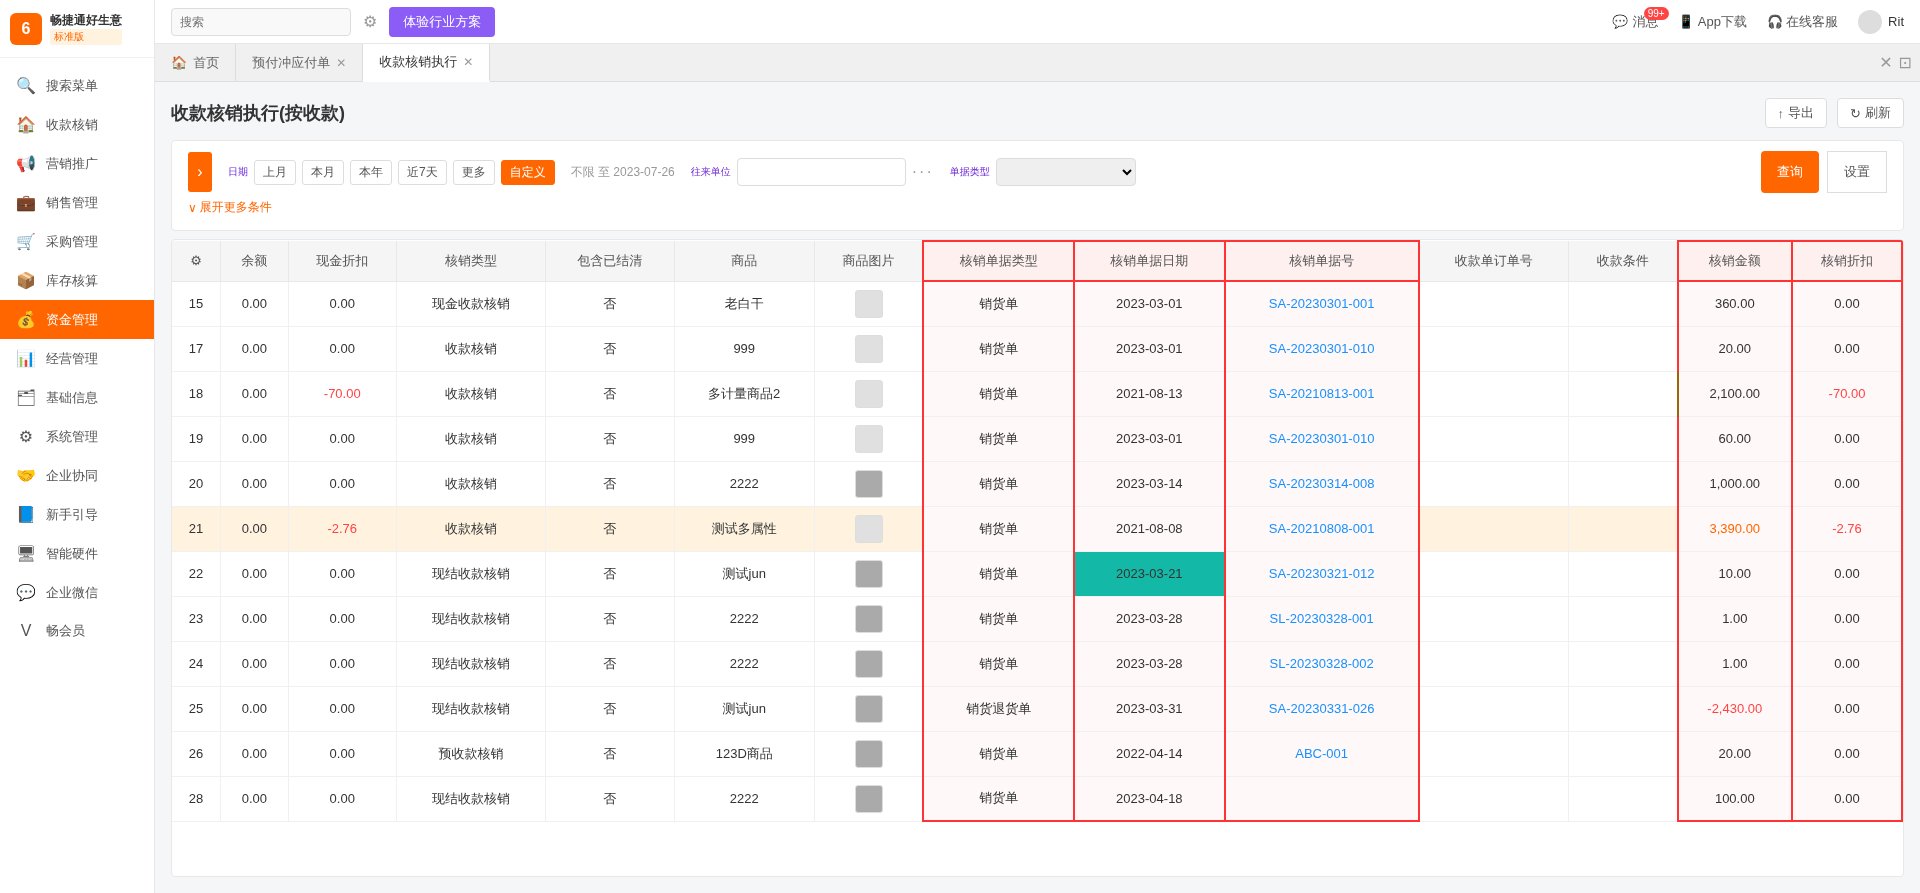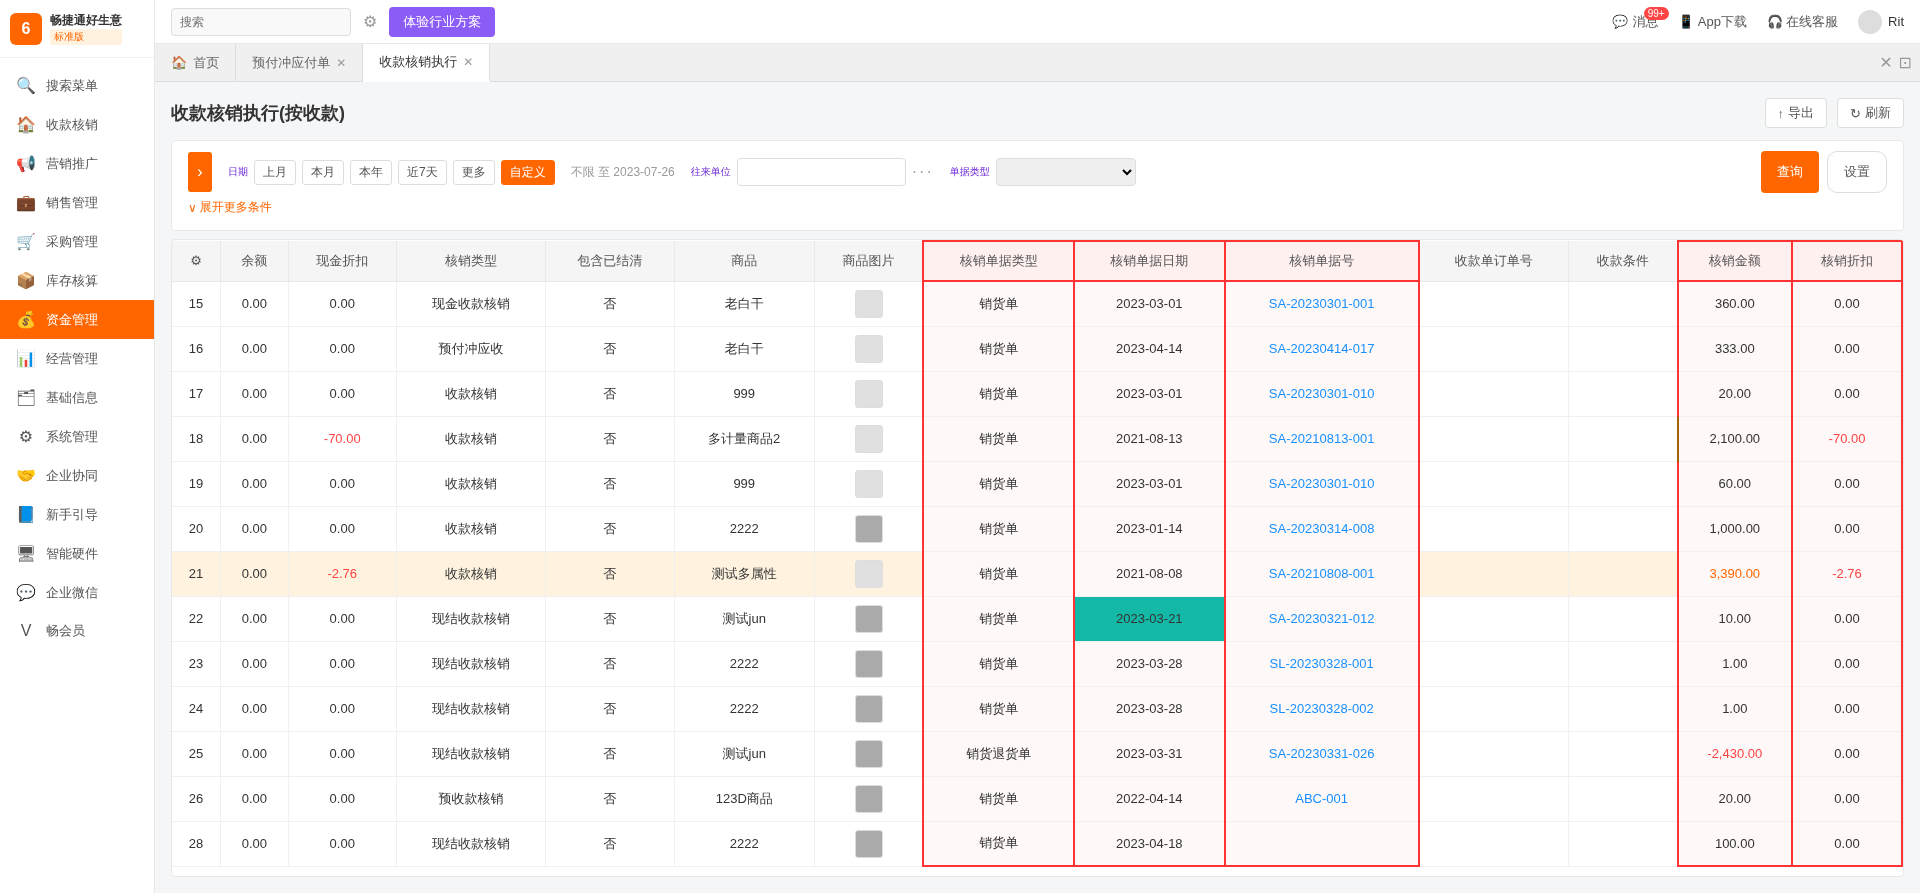--- a/index.html
+++ b/index.html
@@ -56,21 +56,21 @@
     .filter-item { display: flex; align-items: center; gap: 6px; }
     .filter-label { color: #6d28d9; font-size: 10px; white-space: nowrap; }
     .filter-date-group { display: flex; gap: 6px; align-items: center; }
     .date-btn { padding: 3px 8px; border: 1px solid #ddd; border-radius: 3px; cursor: pointer; font-size: 12px; color: #555; background: #fff; }
     .date-btn.active { background: #ff6600; color: white; border-color: #ff6600; }
     .filter-select { height: 28px; border: 1px solid #ddd; border-radius: 4px; padding: 0 8px; font-size: 12px; min-width: 140px; }
     .filter-search { display: flex; align-items: center; flex: 1; max-width: 200px; border: 1px solid #ddd; border-radius: 4px; padding: 0 6px; height: 28px; gap: 4px; }
     .filter-search input { border: none; outline: none; font-size: 12px; flex: 1; }
     .filter-dots { color: #999; font-size: 16px; letter-spacing: 2px; cursor: pointer; }
     .btn-query { background: #ff6600; color: white; border: none; padding: 5px 16px; border-radius: 4px; cursor: pointer; font-size: 13px; }
-    .btn-setting { background: #fff; border: 1px solid #ddd; color: #555; padding: 11px 16px; border-radius: 10px; cursor: pointer; font-size: 13px; }
+    .btn-setting { background: #fff; border: 1px solid #ddd; color: #555; padding: 11px 16px; border-radius: 0; cursor: pointer; font-size: 13px; }
     .btn-expand { background: none; border: none; color: #ff6600; cursor: pointer; font-size: 12px; display: flex; align-items: center; gap: 3px; }
     .expand-row { text-align: center; margin-bottom: 4px; }
 
     
     .table-wrapper { flex: 1; overflow: auto; background: #fff; border-radius: 4px; border: 1px solid #e8e8e8; position: relative; }
     table { width: 100%; border-collapse: collapse; min-width: 1600px; }
     thead tr { background: #f5f5f5; }
     th { padding: 10px 8px; text-align: center; font-weight: 500; color: #555; font-size: 13px; border-bottom: 1px solid #e8e8e8; border-right: 1px solid #e8e8e8; white-space: nowrap; }
     td { padding: 8px 8px; text-align: center; color: #333; font-size: 13px; border-bottom: 1px solid #f0f0f0; border-right: 1px solid #f0f0f0; white-space: nowrap; }
     tr.highlighted td { background: #fff3e0; }
@@ -308,36 +308,20 @@
       <td><span class="thumb-img "></span></td>
       <td style="border-left:2px solid #ff3333;border-right:2px solid #ff3333;border-top:2px solid #ff3333;background:#fff8f8;">销货单</td>
       <td style="border-left:2px solid #ff3333;border-right:2px solid #ff3333;border-top:2px solid #ff3333;background:#fff8f8;">2023-03-01</td>
       <td style="border-left:2px solid #ff3333;border-right:2px solid #ff3333;border-top:2px solid #ff3333;background:#fff8f8;"><a class="link-blue">SA-20230301-001</a></td>
       <td></td>
       <td></td>
       <td class="" style="border-left:2px solid #ff3333;border-right:2px solid #ff3333;border-top:2px solid #ff3333;background:#fff8f8;">360.00</td>
       <td class="" style="border-left:2px solid #ff3333;border-right:2px solid #ff3333;border-top:2px solid #ff3333;background:#fff8f8;">0.00</td>
     </tr>
             <tr>
-      <td>16</td>
-      <td>0.00</td>
-      <td class="">0.00</td>
-      <td>预付冲应收</td>
-      <td>否</td>
-      <td>老白干</td>
-      <td><span class="thumb-img "></span></td>
-      <td style="border-left:2px solid #ff3333;border-right:2px solid #ff3333;background:#fff8f8;">销货单</td>
-      <td style="border-left:2px solid #ff3333;border-right:2px solid #ff3333;background:#fff8f8;">2023-04-14</td>
-      <td style="border-left:2px solid #ff3333;border-right:2px solid #ff3333;background:#fff8f8;"><a class="link-blue">SA-20230414-017</a></td>
-      <td></td>
-      <td></td>
-      <td class="" style="border-left:2px solid #ff3333;border-right:2px solid #ff3333;background:#fff8f8;">333.00</td>
-      <td class="" style="border-left:2px solid #ff3333;border-right:2px solid #ff3333;background:#fff8f8;">0.00</td>
-    </tr>
-            <tr>
       <td>17</td>
       <td>0.00</td>
       <td class="">0.00</td>
       <td>收款核销</td>
       <td>否</td>
       <td>999</td>
       <td><span class="thumb-img "></span></td>
       <td style="border-left:2px solid #ff3333;border-right:2px solid #ff3333;background:#fff8f8;">销货单</td>
       <td style="border-left:2px solid #ff3333;border-right:2px solid #ff3333;background:#fff8f8;">2023-03-01</td>
       <td style="border-left:2px solid #ff3333;border-right:2px solid #ff3333;background:#fff8f8;"><a class="link-blue">SA-20230301-010</a></td>
@@ -380,21 +364,21 @@
     </tr>
             <tr>
       <td>20</td>
       <td>0.00</td>
       <td class="">0.00</td>
       <td>收款核销</td>
       <td>否</td>
       <td>2222</td>
       <td><span class="thumb-img has-img"></span></td>
       <td style="border-left:2px solid #ff3333;border-right:2px solid #ff3333;background:#fff8f8;">销货单</td>
-      <td style="border-left:2px solid #ff3333;border-right:2px solid #ff3333;background:#fff8f8;">2023-01-14</td>
+      <td style="border-left:2px solid #ff3333;border-right:2px solid #ff3333;background:#fff8f8;">2023-03-14</td>
       <td style="border-left:2px solid #ff3333;border-right:2px solid #ff3333;background:#fff8f8;"><a class="link-blue">SA-20230314-008</a></td>
       <td></td>
       <td></td>
       <td class="" style="border-left:2px solid #ff3333;border-right:2px solid #ff3333;background:#fff8f8;">1,000.00</td>
       <td class="" style="border-left:2px solid #ff3333;border-right:2px solid #ff3333;background:#fff8f8;">0.00</td>
     </tr>
             <tr class="highlighted">
       <td>21</td>
       <td>0.00</td>
       <td class="text-red">-2.76</td>

